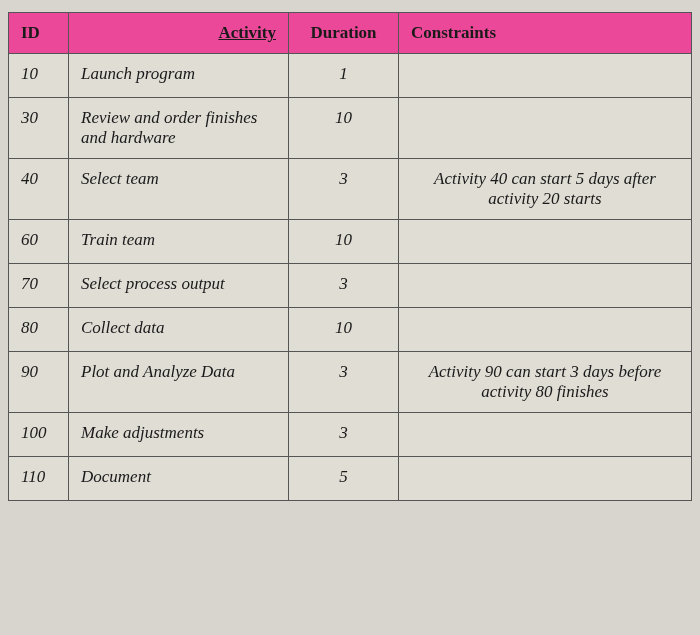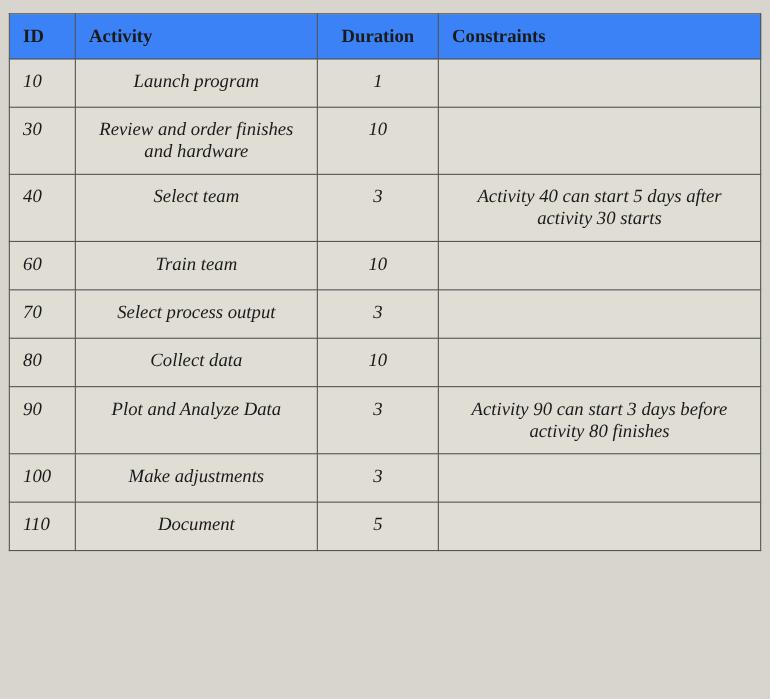--- a/index.html
+++ b/index.html
@@ -21,28 +21,28 @@
       border-collapse: collapse;
       background: #e0ddd5;
     }
     th, td {
       border: 1px solid #555;
       padding: 10px 12px;
       vertical-align: top;
     }
     th {
       font-weight: bold;
-      background: #3b82f6;
+      background: #ec4899;
     }
     th.col-id { width: 60px; text-align: left; }
-    th.col-activity { width: 220px; text-align: left; }
+    th.col-activity { width: 220px; text-align: right; text-decoration: underline; }
     th.col-duration { width: 110px; }
     th.col-constraints { text-align: left; }
     td.col-id { text-align: left; }
-    td.col-activity { text-align: center; }
+    td.col-activity { text-align: left; }
     td.col-duration { text-align: center; }
     td.col-constraints { text-align: center; }
     tbody tr td {
       height: 44px;
       font-style: italic;
     }
   </style>
 </head>
 <body>
 
@@ -65,21 +65,21 @@
     <tr>
       <td class="col-id">30</td>
       <td class="col-activity">Review and order finishes and hardware</td>
       <td class="col-duration">10</td>
       <td class="col-constraints"></td>
     </tr>
     <tr>
       <td class="col-id">40</td>
       <td class="col-activity">Select team</td>
       <td class="col-duration">3</td>
-      <td class="col-constraints">Activity 40 can start 5 days after activity 30 starts</td>
+      <td class="col-constraints">Activity 40 can start 5 days after activity 20 starts</td>
     </tr>
     <tr>
       <td class="col-id">60</td>
       <td class="col-activity">Train team</td>
       <td class="col-duration">10</td>
       <td class="col-constraints"></td>
     </tr>
     <tr>
       <td class="col-id">70</td>
       <td class="col-activity">Select process output</td>

